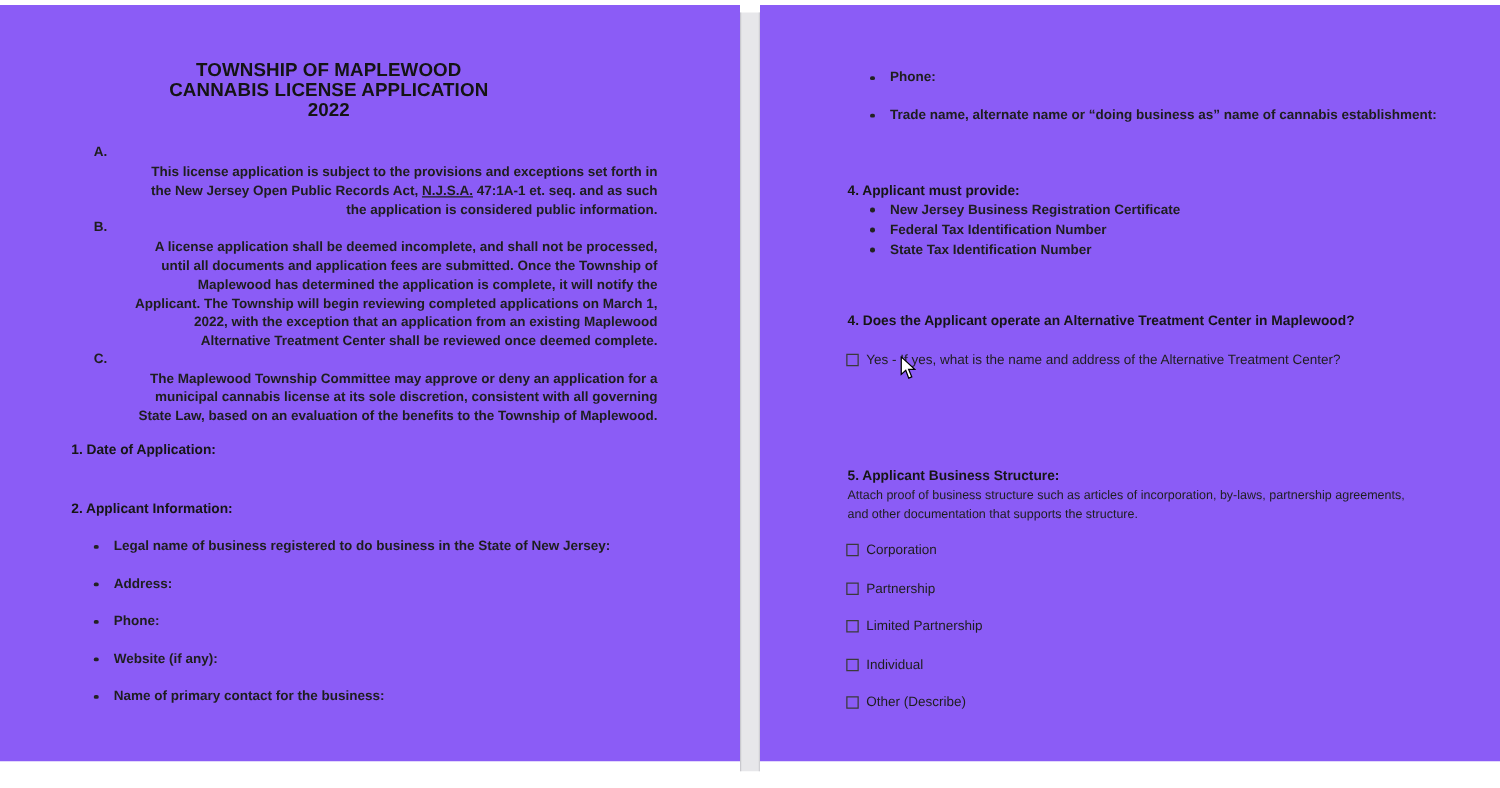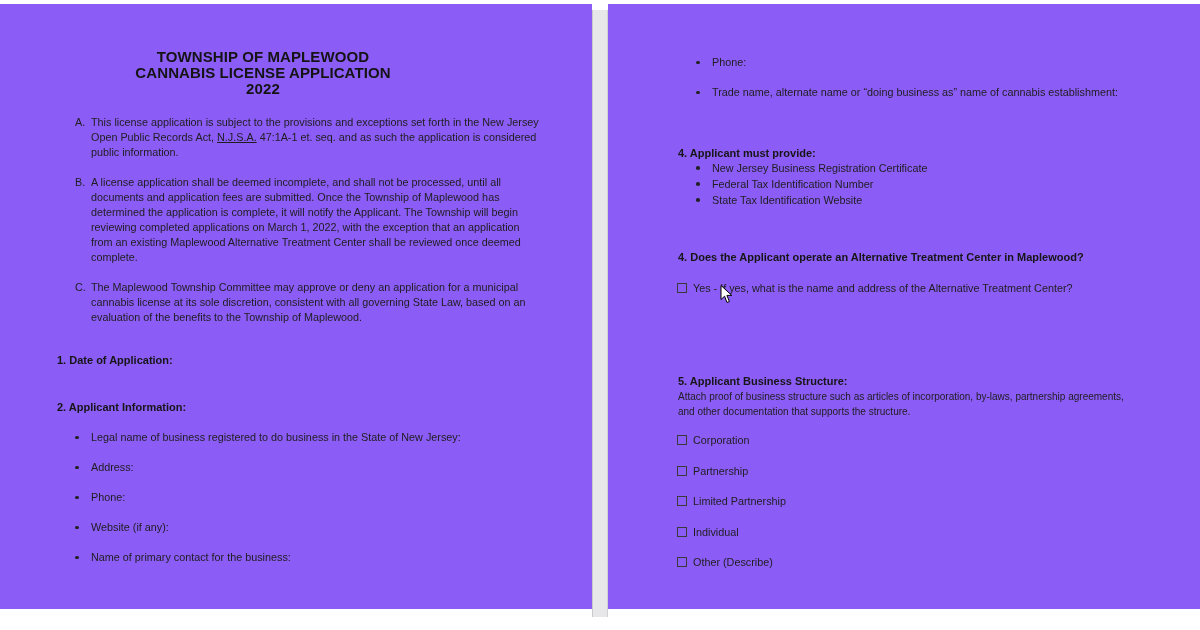--- a/index.html
+++ b/index.html
@@ -20,42 +20,42 @@
   .page-right { left: 608px; width: 592px; }
   .page-divider {
     position: absolute; left: 592px; top: 10px; width: 16px; height: 607px;
     background: #e7e7ea;
     border-left: 1px solid #c9c9ce;
     border-right: 1px solid #cfcfd4;
     box-sizing: border-box;
   }
 
   
-  .body-text { font-size: 10.8px; line-height: 15px; }
+  .body-text { font-size: 10.8px; line-height: 15px; font-weight: bold; }
   .heading {
     position: absolute;
     font-size: 11px; font-weight: bold; line-height: 15px;
     white-space: nowrap; color: #161616;
   }
 
   
   .doc-title {
     position: absolute; top: 45px; left: 28px; width: 470px;
     margin: 0; text-align: center;
     font-size: 15px; font-weight: bold; line-height: 16px;
     letter-spacing: 0.1px; color: #141414;
   }
   .doc-title span { display: block; }
 
   .notice {
     position: absolute; left: 75px; width: 467px;
     display: flex; align-items: flex-start;
   }
   .notice-label { width: 16px; flex: 0 0 16px; }
-  .notice-body  { width: 449px; margin: 0; }
+  .notice-body  { width: 449px; margin: 16px; text-align: right; }
   .cite-underline { text-decoration: underline; }
 
   .bullet-list { position: absolute; margin: 0; padding: 0; list-style: none; }
   .bullet-row { position: relative; padding-left: 34px; white-space: nowrap; }
   .bullet-row .dot {
     position: absolute; left: 18px; top: 5.5px;
     width: 3.6px; height: 3.6px; border-radius: 50%; background: #222;
   }
   .list-left { left: 57px; top: 426px; width: 520px; }
   .list-left .bullet-row { height: 15px; margin-bottom: 15px; }
@@ -169,21 +169,21 @@
     <li class="bullet-row">
       <span class="dot"></span>
       <span>New Jersey Business Registration Certificate</span>
     </li>
     <li class="bullet-row">
       <span class="dot"></span>
       <span>Federal Tax Identification Number</span>
     </li>
     <li class="bullet-row">
       <span class="dot"></span>
-      <span>State Tax Identification Website</span>
+      <span>State Tax Identification Number</span>
     </li>
   </ul>
 
   <div class="heading" style="top:246px; left:70px">4. Does the Applicant operate an Alternative Treatment Center in Maplewood?</div>
 
   <div class="check-list checks-s4">
     <div class="check-row">
       <span class="checkbox"></span>
       <span class="check-label">Yes - If yes, what is the name and address of the Alternative Treatment Center?</span>
     </div>

